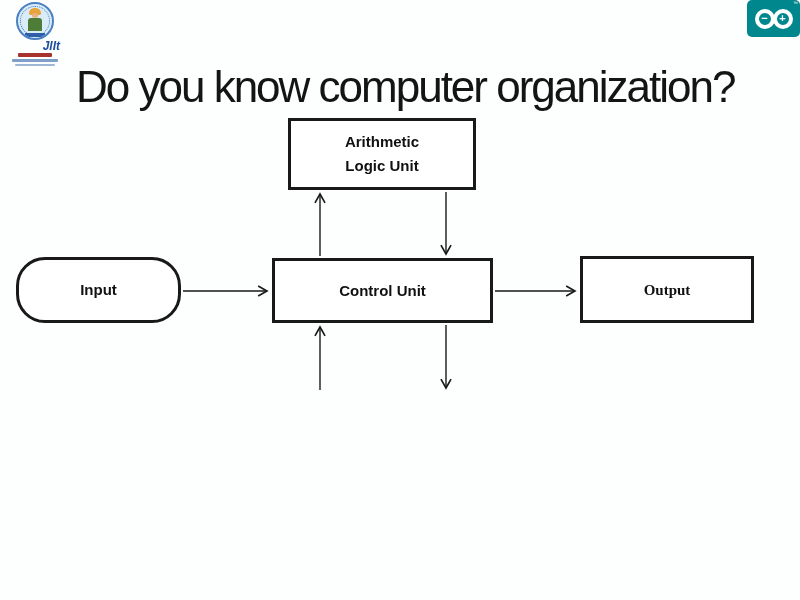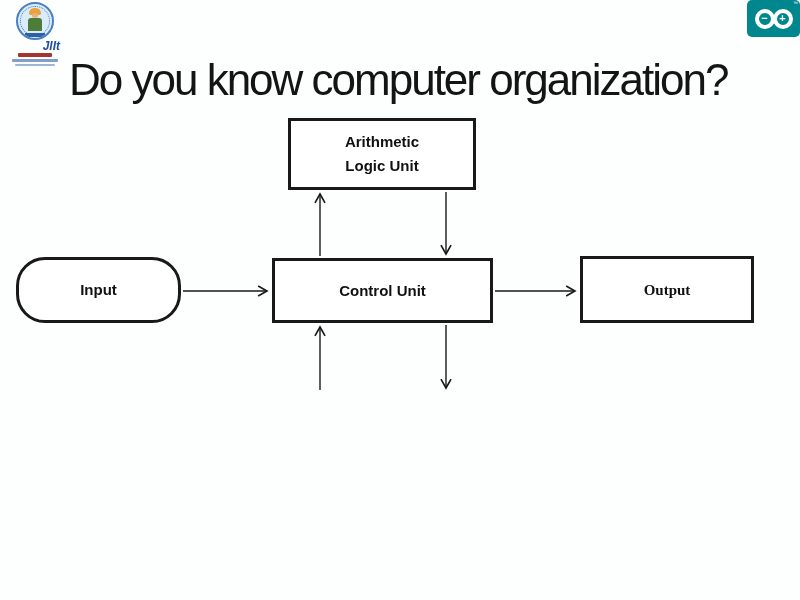--- a/index.html
+++ b/index.html
@@ -4,21 +4,21 @@
 <style>
   html,body{margin:0;padding:0;}
   body{
     width:800px;height:600px;overflow:hidden;background:#ffffff;
     font-family:"Liberation Sans", sans-serif;position:relative;
   }
   .slide{position:absolute;inset:0;background:#fdfefe;}
 
   
   .title{
-    position:absolute;left:64px;top:50px;margin:5px;
+    position:absolute;left:64px;top:50px;margin:12px;
     font-size:44px;font-weight:500;letter-spacing:-2px;color:#141414;
     white-space:nowrap;
   }
 
   
   .jiit{position:absolute;left:10px;top:2px;width:50px;text-align:center;}
   .jiit-emblem{
     width:34px;height:34px;margin:0 auto;border-radius:50%;
     background:#d9ecf8;border:2px solid #4a7fc1;position:relative;overflow:hidden;
   }

